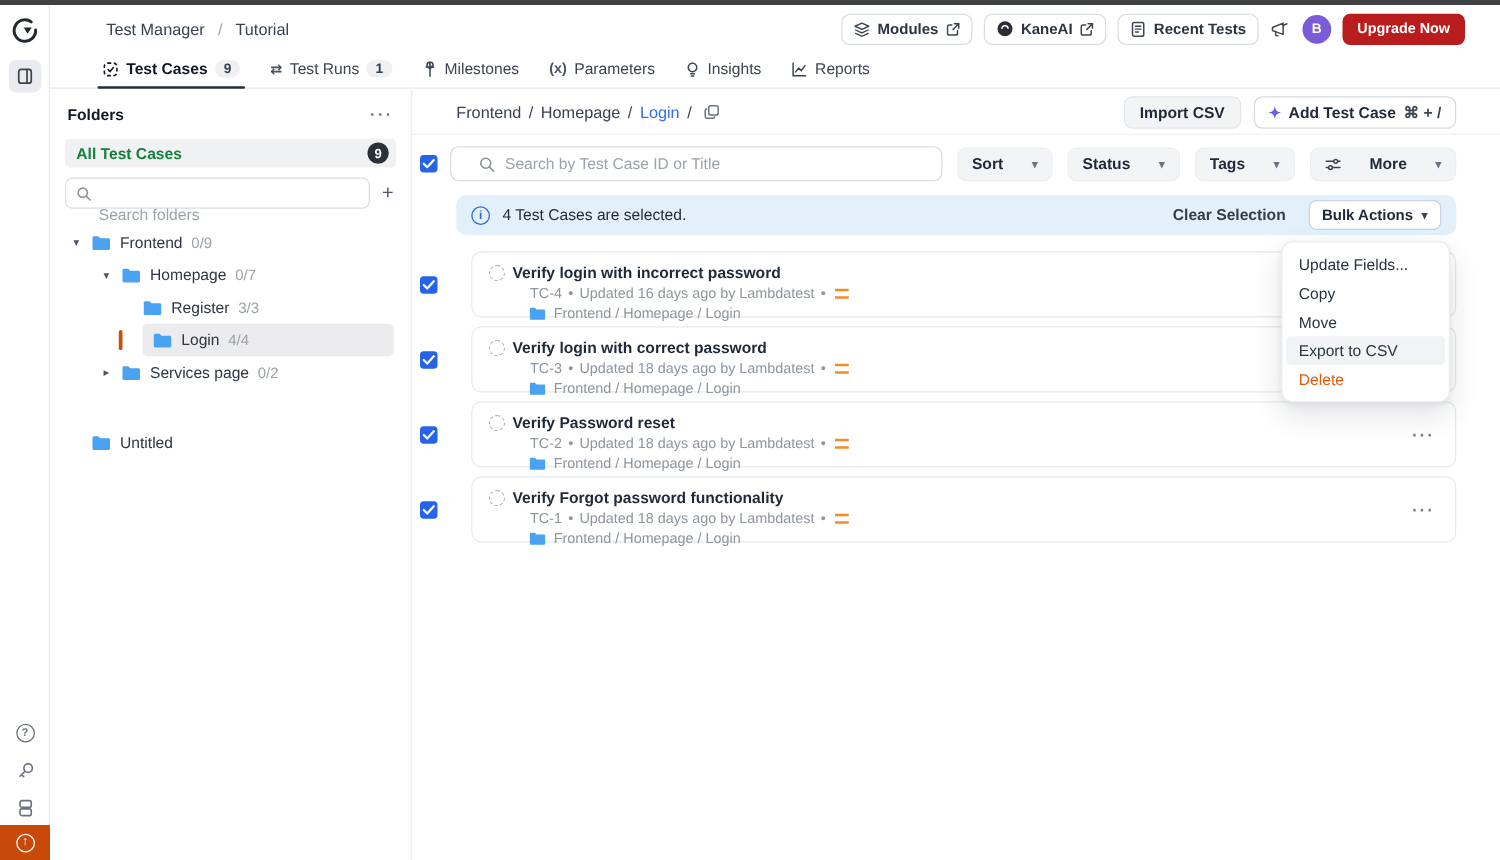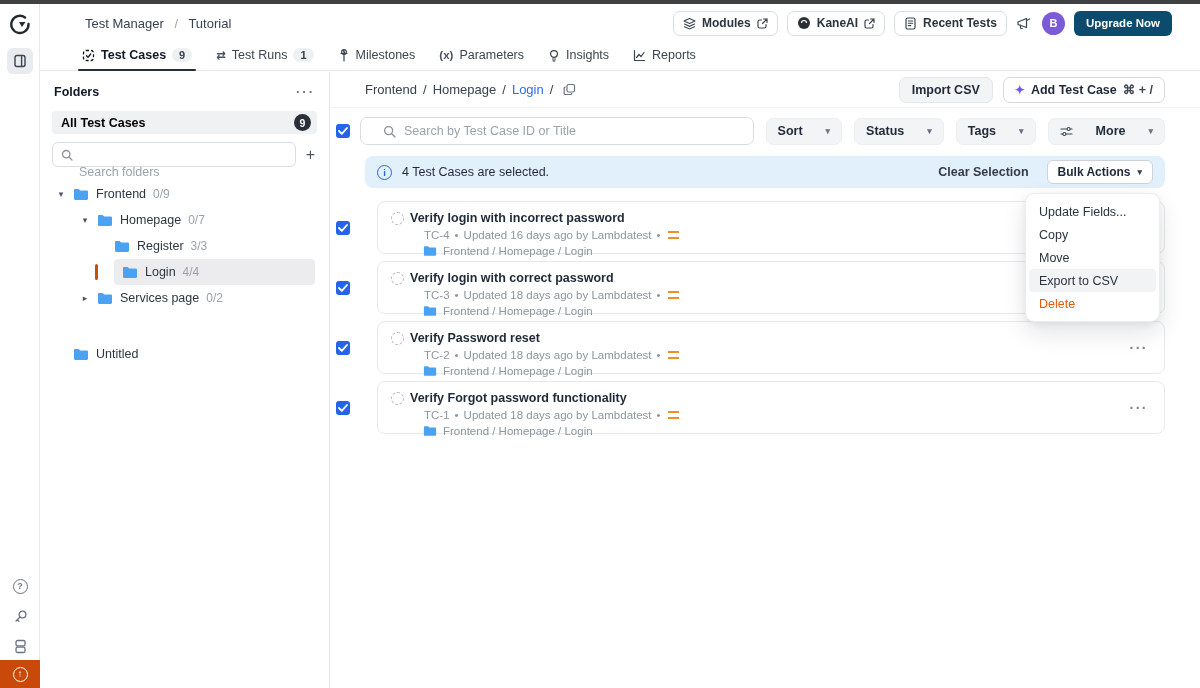--- a/index.html
+++ b/index.html
@@ -41,21 +41,21 @@
   .tab.active::after { content:""; position:absolute; left:-4px; right:-4px; bottom:-1px; height:2px; background:#262d36; border-radius:2px; }
   .tab .badge { background:#eef0f2; border-radius:9px; padding:1px 7px; font-size:11px; font-weight:600; color:#374151; }
   .paren { font-size:11.5px; color:#4a5260; font-weight:600; }
 
   
   .sidebar { position:absolute; top:72px; left:40px; width:290px; bottom:0; border-right:1px solid #e6e8eb; background:#fff; padding:12px 12px 0 12px; }
   .side-head { display:flex; align-items:center; justify-content:space-between; padding:0 2px; }
   .side-title { font-size:12.5px; font-weight:700; color:#111827; }
   .dots { color:#6b7280; font-size:13px; letter-spacing:2px; font-weight:700; cursor:pointer; }
   .all-row { margin-top:12px; height:23px; background:#f0f1f3; border-radius:4px; display:flex; align-items:center; padding:0 6px 0 9px; cursor:pointer; }
-  .all-label { font-size:12.5px; font-weight:700; color:#000000; }
+  .all-label { font-size:12.5px; font-weight:700; color:#15803d; }
   .count-badge { margin-left:auto; width:17px; height:17px; background:#2a3039; color:#fff; border-radius:50%; font-size:10.5px; font-weight:600; display:flex; align-items:center; justify-content:center; }
   .folder-search { margin-top:8px; display:flex; align-items:center; gap:8px; }
   .fs-input { flex:1; height:25px; border:1px solid #d9dde2; border-radius:6px; display:flex; align-items:center; gap:6px; padding:0 8px; background:#fff; }
   .fs-input input { border:none; outline:none; flex:1; font-size:12.5px; color:#374151; font-family:inherit; background:transparent;margin-top:35px; }
   .fs-input input::placeholder { color:#9ba3ac; }
   .plus { font-size:16px; color:#4b5563; cursor:pointer; padding:0 2px; }
 
   .tree { margin-top:14px; }
   .trow { height:26px; display:flex; align-items:center; gap:7px; font-size:12.5px; color:#2d3642; cursor:pointer; position:relative; }
   .trow .caret { width:10px; font-size:9px; color:#4b5563; text-align:center; }
@@ -187,21 +187,21 @@
       <span>Recent Tests</span>
     </button>
     <span class="mega">
       <svg width="17" height="15" viewBox="0 0 17 15" fill="none">
         <path d="M2 6 L10.5 2.5 V11.5 L2 8.5 Z" stroke="#3c4550" stroke-width="1.2" stroke-linejoin="round"></path>
         <path d="M10.5 4.5 L13.5 3" stroke="#3c4550" stroke-width="1.2" stroke-linecap="round"></path>
         <path d="M4.5 9 V11.5 A1 1 0 0 0 5.5 12.5 H6.2" stroke="#3c4550" stroke-width="1.2" stroke-linecap="round"></path>
       </svg>
     </span>
     <div class="avatar" style="background:#7b5bd6;">B</div>
-    <button class="upgrade" style="background:#0c4a6e;">Upgrade Now</button>
+    <button class="upgrade" style="background:#b91c1c;">Upgrade Now</button>
   </div>
 </div>
 
 <div class="tabbar">
   <div class="tab active">
     <svg width="13" height="13" viewBox="0 0 13 13" fill="none">
       <rect x="1.5" y="1.5" width="10" height="10" rx="2.5" stroke="#111827" stroke-width="1.3" stroke-dasharray="3 2"></rect>
       <path d="M4.5 6.7 L6 8.2 L8.7 5" stroke="#111827" stroke-width="1.3" stroke-linecap="round" fill="none"></path>
     </svg>
     <span>Test Cases</span>

